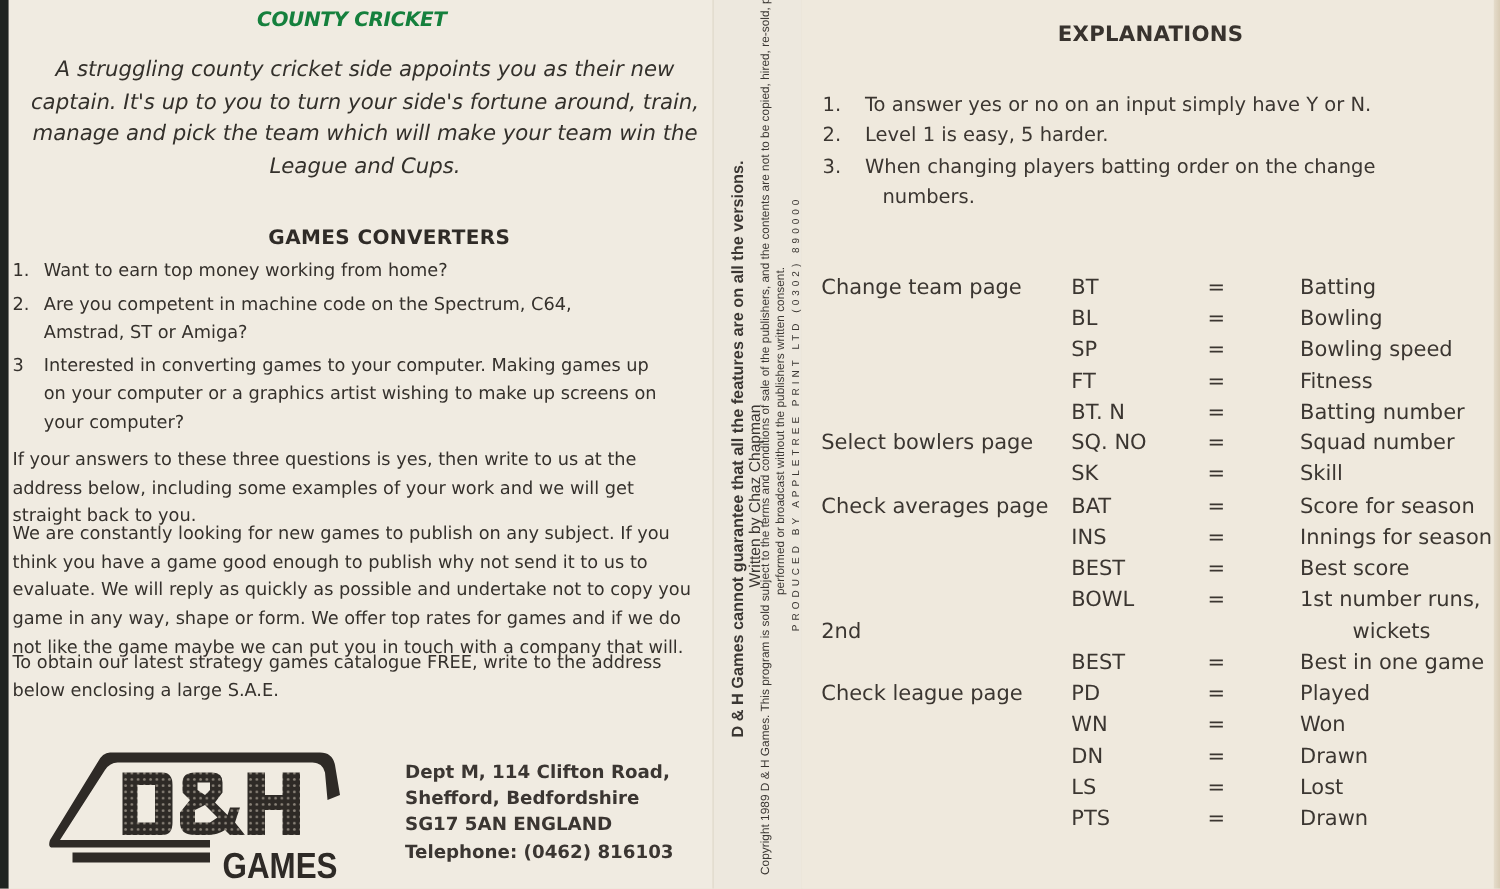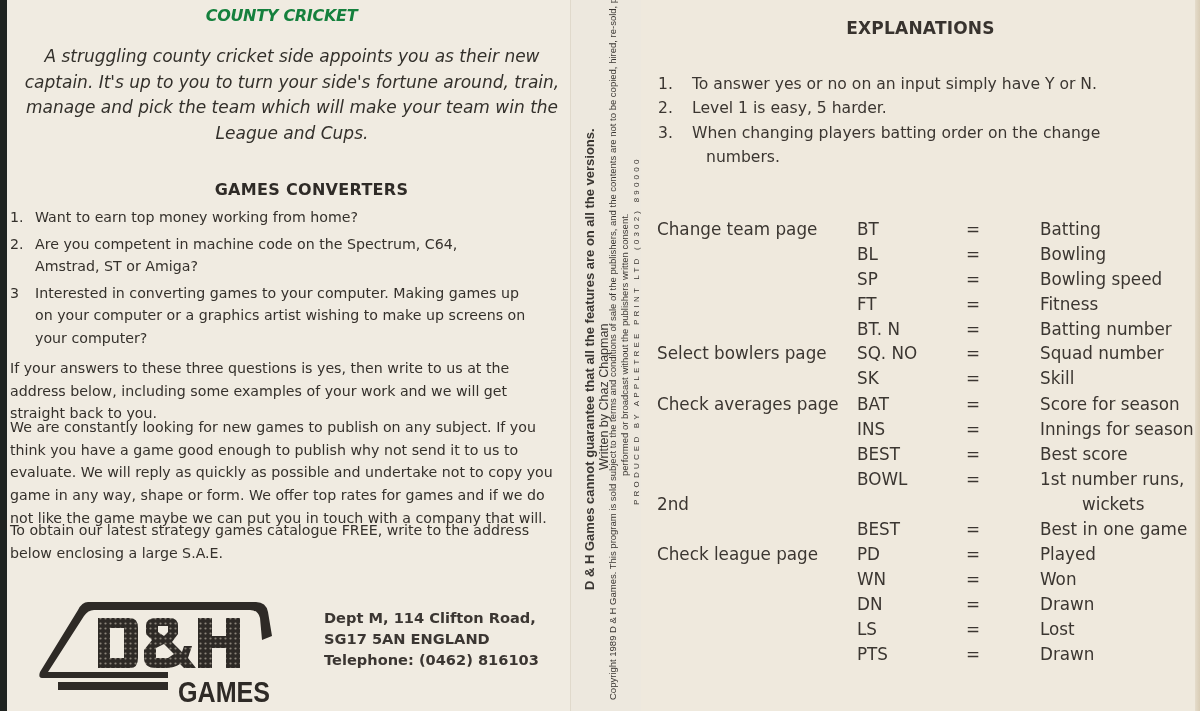--- a/index.html
+++ b/index.html
@@ -156,20 +156,21 @@
       <path d="M 60 22 L 92 22 Q 100 22 100 32 L 100 62 Q 100 72 92 72 L 60 72 Z M 72 32 L 72 62 L 86 62 L 86 32 Z" fill-rule="evenodd"></path>
       <path d="M 108 30 Q 108 22 118 22 L 132 22 Q 140 22 140 30 L 140 38 L 134 46 L 144 56 L 146 50 L 154 50 L 150 62 L 158 72 L 146 72 L 142 68 Q 136 72 128 72 L 118 72 Q 106 72 106 62 L 106 54 L 114 44 L 108 38 Z M 118 52 L 118 62 L 130 62 L 136 58 L 126 48 Z M 120 30 L 120 36 L 126 40 L 130 36 L 130 30 Z" fill-rule="evenodd"></path>
       <path d="M 160 22 L 174 22 L 174 40 L 188 40 L 188 22 L 202 22 L 202 72 L 188 72 L 188 52 L 174 52 L 174 72 L 160 72 Z"></path>
     </g>
     <text x="140" y="106" font-family="Liberation Sans, sans-serif" font-size="29" font-weight="bold" fill="#2e2a26" textLength="92" lengthAdjust="spacingAndGlyphs">GAMES</text>
   </svg>
 </div>
 
 <div class="address">
   <div>Dept M, 114 Clifton Road,</div>
+  <div>Shefford, Bedfordshire</div>
   <div>SG17 5AN ENGLAND</div>
   <div>Telephone: (0462) 816103</div>
 </div>
 
 <div class="spine"></div>
 <div class="spine-text st1">D &amp; H Games cannot guarantee that all the features are on all the versions.</div>
 <div class="spine-text st2">Written by Chaz Chapman</div>
 <div class="spine-text st3">Copyright 1989 D &amp; H Games. This program is sold subject to the terms and conditions of sale of the publishers, and the contents are not to be copied, hired, re-sold, publicly</div>
 <div class="spine-text st4">performed or broadcast without the publishers written consent.</div>
 <div class="spine-text st5">PRODUCED BY APPLETREE PRINT LTD (0302) 890000</div>

